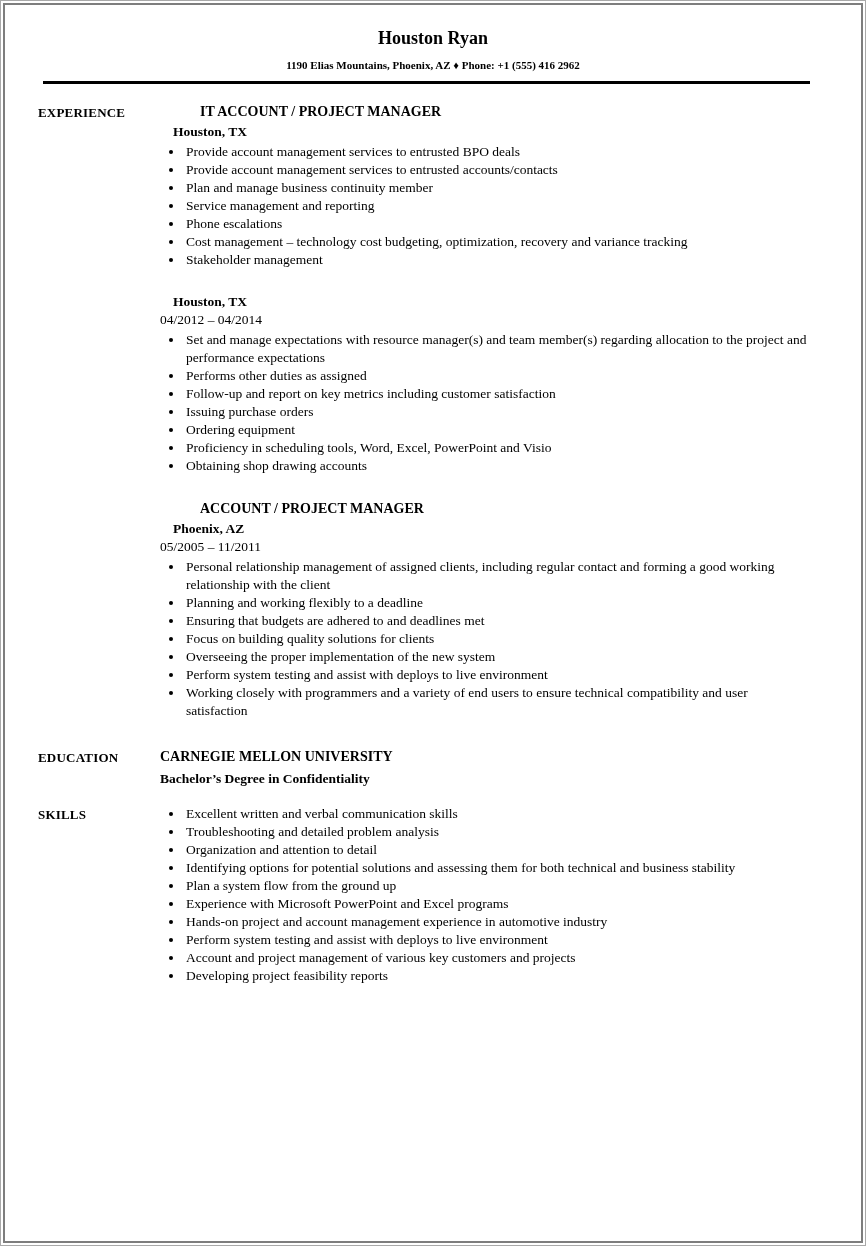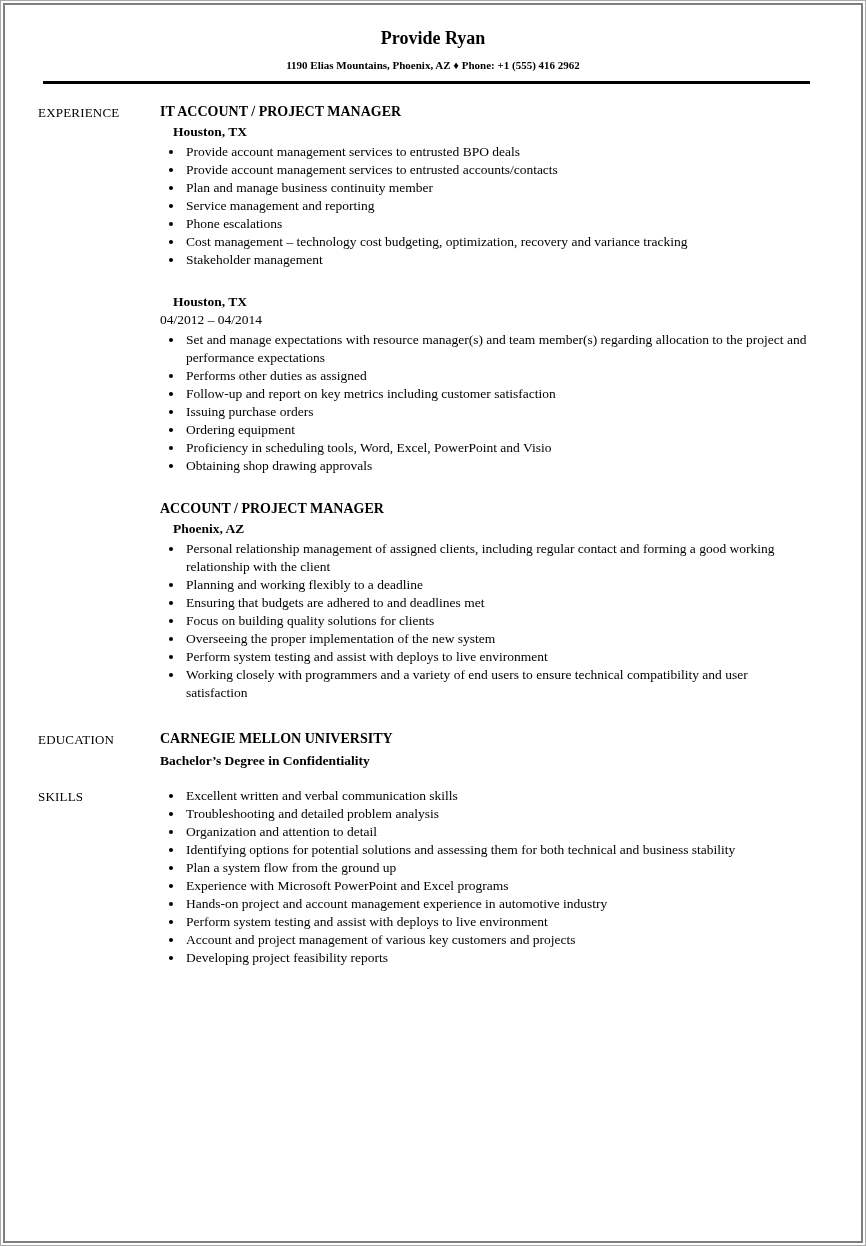--- a/index.html
+++ b/index.html
@@ -42,32 +42,33 @@
     background: #000000;
     margin: 8px 56px 0 43px;
   }
   main { padding: 19px 36px 0 38px; }
   .section {
     display: grid;
     grid-template-columns: 122px 1fr;
     align-items: start;
   }
   .section-label {
-    font-weight: normal;
+    font-weight: bold;
     font-size: 13px;
     line-height: 17px;
     letter-spacing: 0.2px;
     padding-top: 1px;
   }
   .section-body { max-width: 650px; }
   .job + .job { margin-top: 25px; }
   .job-title {
     font-weight: bold;
     font-size: 14px;
     line-height: 17px;
+    margin-left: 40px;
   }
   .job-location {
     font-weight: bold;
     font-size: 13.5px;
     line-height: 16px;
     margin-top: 4px;
     margin-left: 13px;
   }
   .job-dates {
     font-size: 13.5px;
@@ -99,21 +100,21 @@
   .section-skills ul.bullets { margin-top: 0; }
 </style>
 </head>
 <body>
 
 <div class="frame-outer"></div>
 <div class="frame-inner"></div>
 
 <div>
   <header class="header">
-    <h1 class="name">Provide Ryan</h1>
+    <h1 class="name">Houston Ryan</h1>
     <div class="contact">1190 Elias Mountains, Phoenix, AZ ♦ Phone: +1 (555) 416 2962</div>
     <hr class="rule">
   </header>
 
   <main>
 
     <section class="section section-experience">
       <div class="section-label">EXPERIENCE</div>
       <div class="section-body">
 
@@ -134,27 +135,28 @@
         <div class="job">
           <div class="job-location">Houston, TX</div>
           <div class="job-dates">04/2012 – 04/2014</div>
           <ul class="bullets">
               <li>Set and manage expectations with resource manager(s) and team member(s) regarding allocation to the project and performance expectations</li>
               <li>Performs other duties as assigned</li>
               <li>Follow-up and report on key metrics including customer satisfaction</li>
               <li>Issuing purchase orders</li>
               <li>Ordering equipment</li>
               <li>Proficiency in scheduling tools, Word, Excel, PowerPoint and Visio</li>
-              <li>Obtaining shop drawing approvals</li>
+              <li>Obtaining shop drawing accounts</li>
             </ul>
         </div>
 
         <div class="job">
           <div class="job-title">ACCOUNT / PROJECT MANAGER</div>
           <div class="job-location">Phoenix, AZ</div>
+          <div class="job-dates">05/2005 – 11/2011</div>
           <ul class="bullets">
               <li>Personal relationship management of assigned clients, including regular contact and forming a good working relationship with the client</li>
               <li>Planning and working flexibly to a deadline</li>
               <li>Ensuring that budgets are adhered to and deadlines met</li>
               <li>Focus on building quality solutions for clients</li>
               <li>Overseeing the proper implementation of the new system</li>
               <li>Perform system testing and assist with deploys to live environment</li>
               <li>Working closely with programmers and a variety of end users to ensure technical compatibility and user satisfaction</li>
             </ul>
         </div>

